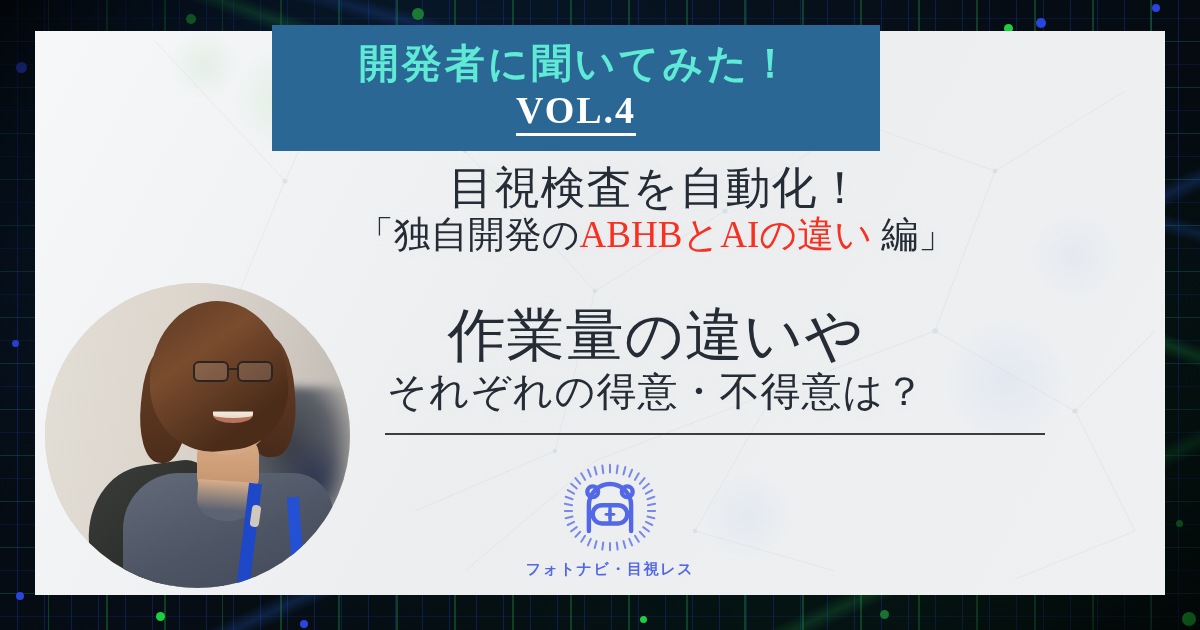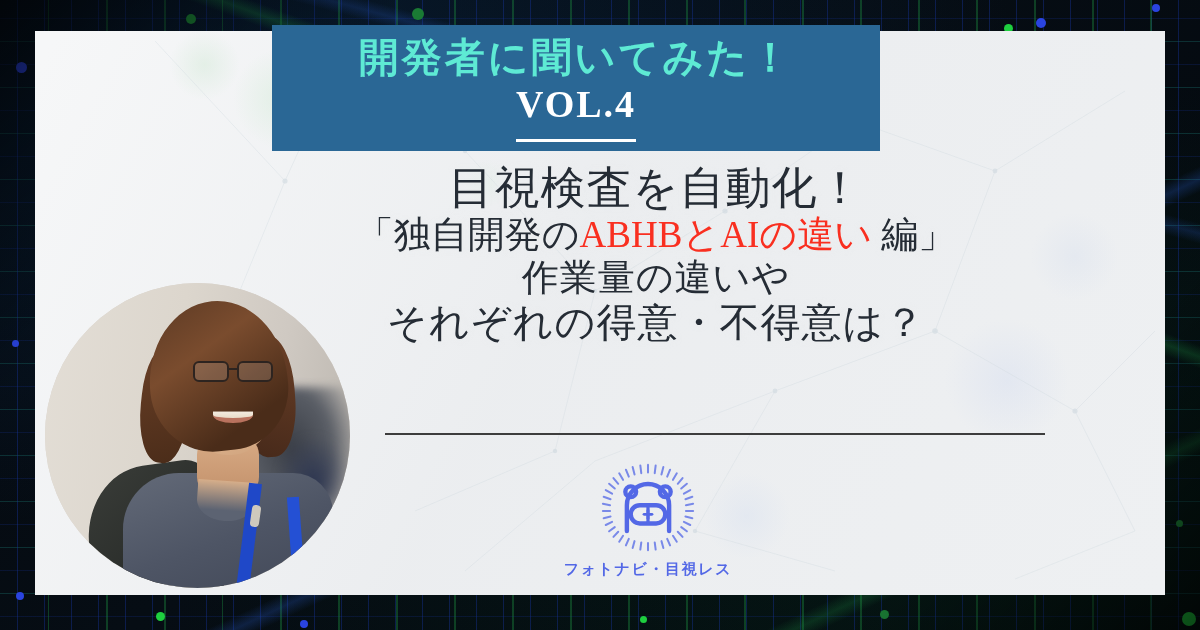--- a/index.html
+++ b/index.html
@@ -125,21 +125,21 @@
     white-space: nowrap;
   }
   .banner-line2 {
     color: #ffffff;
     font-family: "Liberation Serif", "DejaVu Serif", serif;
     font-weight: 700;
     font-size: 38px;
     letter-spacing: 2px;
     line-height: 1.15;
     border-bottom: 3px solid #ffffff;
-    padding-bottom: 12px;
+    padding-bottom: 1px;
     margin-top: 2px;
   }
 
   
   .headline {
     position: absolute;
     left: 240px;
     top: 162px;
     width: 832px;
     text-align: center;
@@ -148,21 +148,21 @@
     font-weight: 400;
     color: #252c35;
   }
   .hl-line {
     line-height: 1.16;
     white-space: nowrap;
     text-shadow: 0 0 2px rgba(236,238,240,0.9), 0 0 6px rgba(236,238,240,0.7);
   }
   .hl-1 { font-size: 45px; letter-spacing: 1px; }
   .hl-2 { font-size: 37px; letter-spacing: 0px; text-align: center; }
-  .hl-3 { font-size: 37px; letter-spacing: 1px; }
+  .hl-3 { font-size: 58px; letter-spacing: 1px; margin-top: 45px; }
   .hl-4 { font-size: 40px; letter-spacing: 1px; }
   .accent-red { color: #f92f20; }
 
   .divider {
     position: absolute;
     left: 385px;
     top: 433px;
     width: 660px;
     height: 2px;
     background: #3d3d3d;
@@ -296,21 +296,21 @@
     position: absolute; left: 206px; top: 222px;
     width: 9px; height: 22px;
     background: #cfc9bd;
     border-radius: 4px;
     transform: rotate(8deg);
   }
 
   
   .logo-block {
     position: absolute;
-    left: 548px;
+    left: 510px;
     top: 462px;
     width: 200px;
     z-index: 5;
     display: flex;
     flex-direction: column;
     align-items: center;
   }
   .logo-mark { width: 96px; height: 96px; display: block; }
   .logo-text {
     margin-top: 2px;

